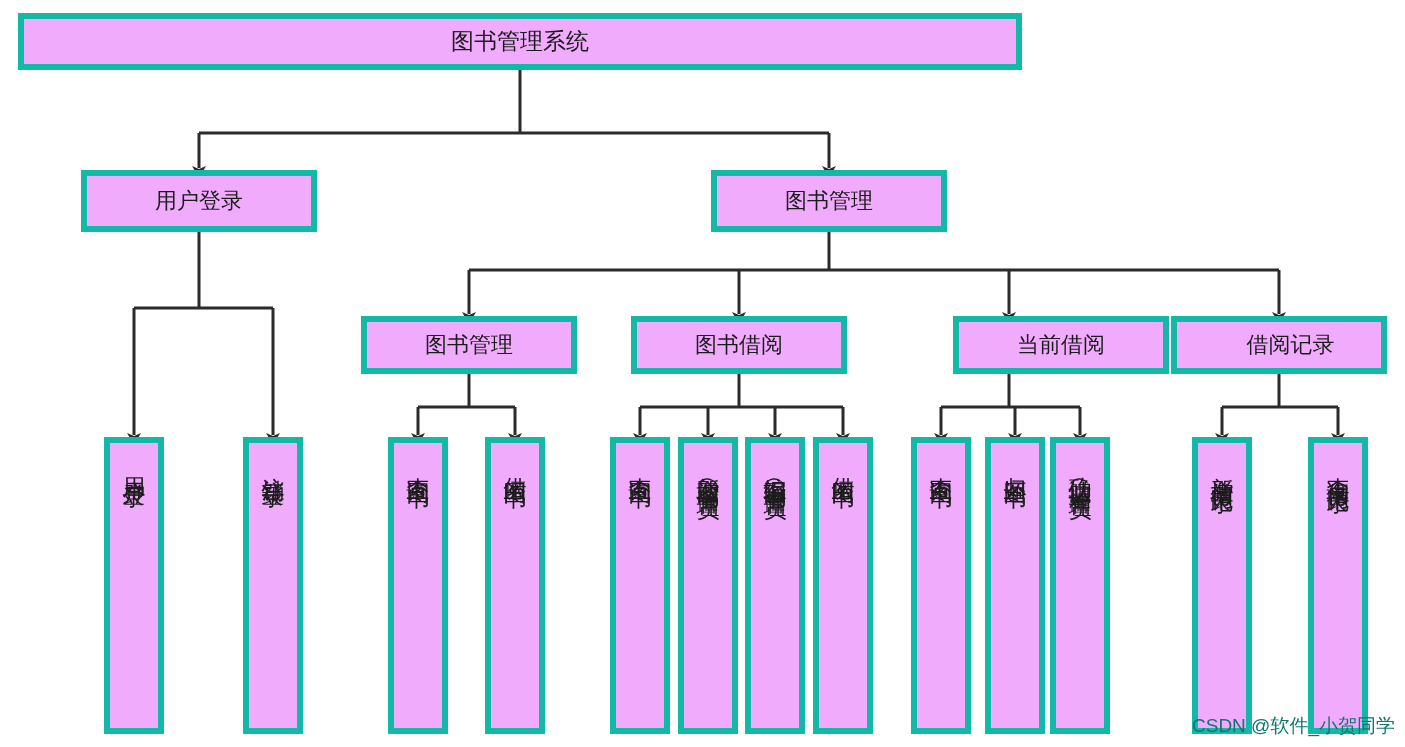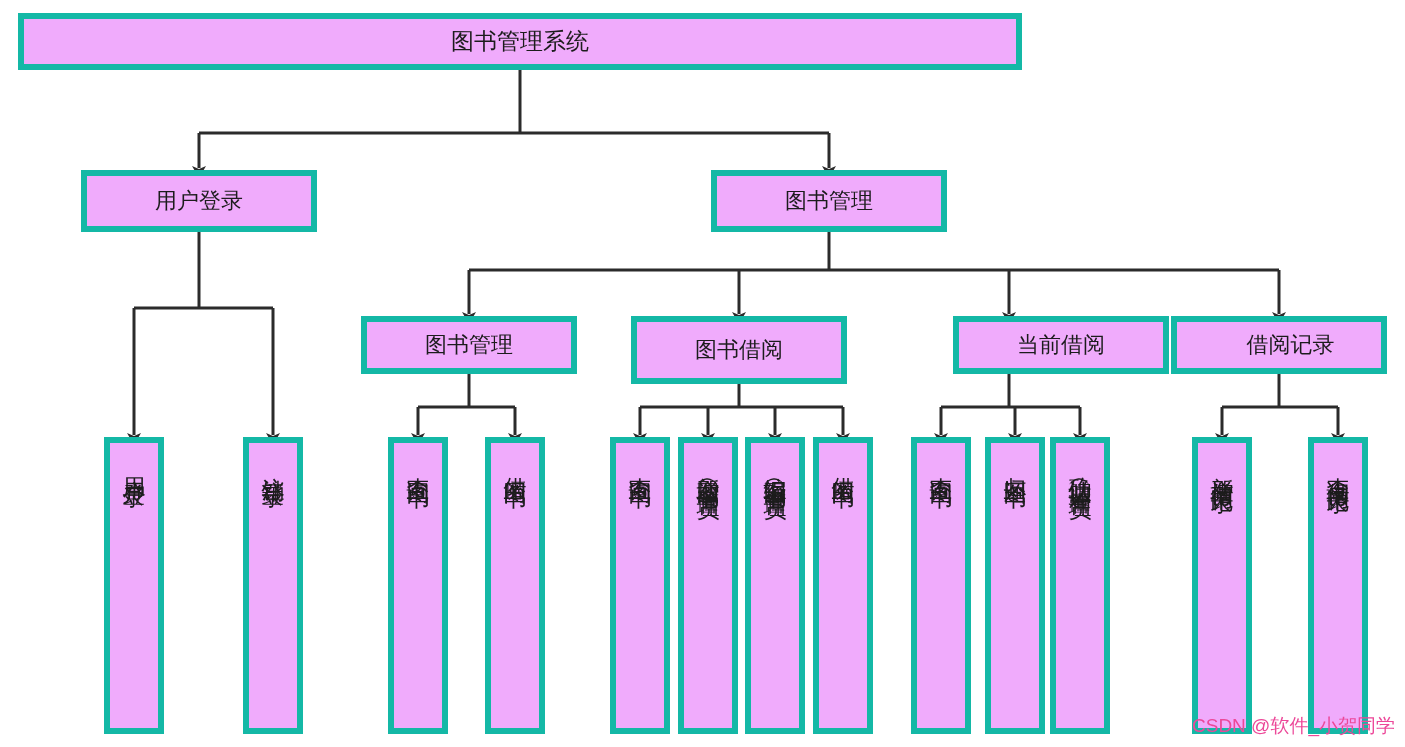--- a/index.html
+++ b/index.html
@@ -54,21 +54,21 @@
   }
   .node.vert .label {
     writing-mode: vertical-rl;
     text-orientation: upright;
     font-size: 23px;
     letter-spacing: 3px;
     line-height: 1;
   }
   .watermark {
     position: absolute;
-    color: #ec4899;
+    color: #0f766e;
     font-size: 19px;
     white-space: nowrap;
     z-index: 3;
   }
 </style>
 </head>
 <body>
 
 <div id="canvas">
 
@@ -124,21 +124,21 @@
         <span class="label">用户登录</span>
       </div>
       <div class="node horiz" style="left: 711px; top: 170px; width: 236px; height: 62px; font-family: Liberation Serif, serif;">
         <span class="label">图书管理</span>
       </div>
     </div>
   <div id="level3-host">
       <div class="node horiz" style="left: 361px; top: 316px; width: 216px; height: 58px;">
         <span class="label">图书管理</span>
       </div>
-      <div class="node horiz" style="left: 631px; top: 316px; width: 216px; height: 68px;">
+      <div class="node horiz" style="left: 631px; top: 316px; width: 216px; height: 58px;">
         <span class="label">图书借阅</span>
       </div>
       <div class="node horiz" style="left: 953px; top: 316px; width: 216px; height: 58px;">
         <span class="label">当前借阅</span>
       </div>
       <div class="node horiz" style="left: 1171px; top: 316px; width: 216px; height: 58px; padding-left: 23px;">
         <span class="label">借阅记录</span>
       </div>
     </div>
   <div id="leaves-host">

